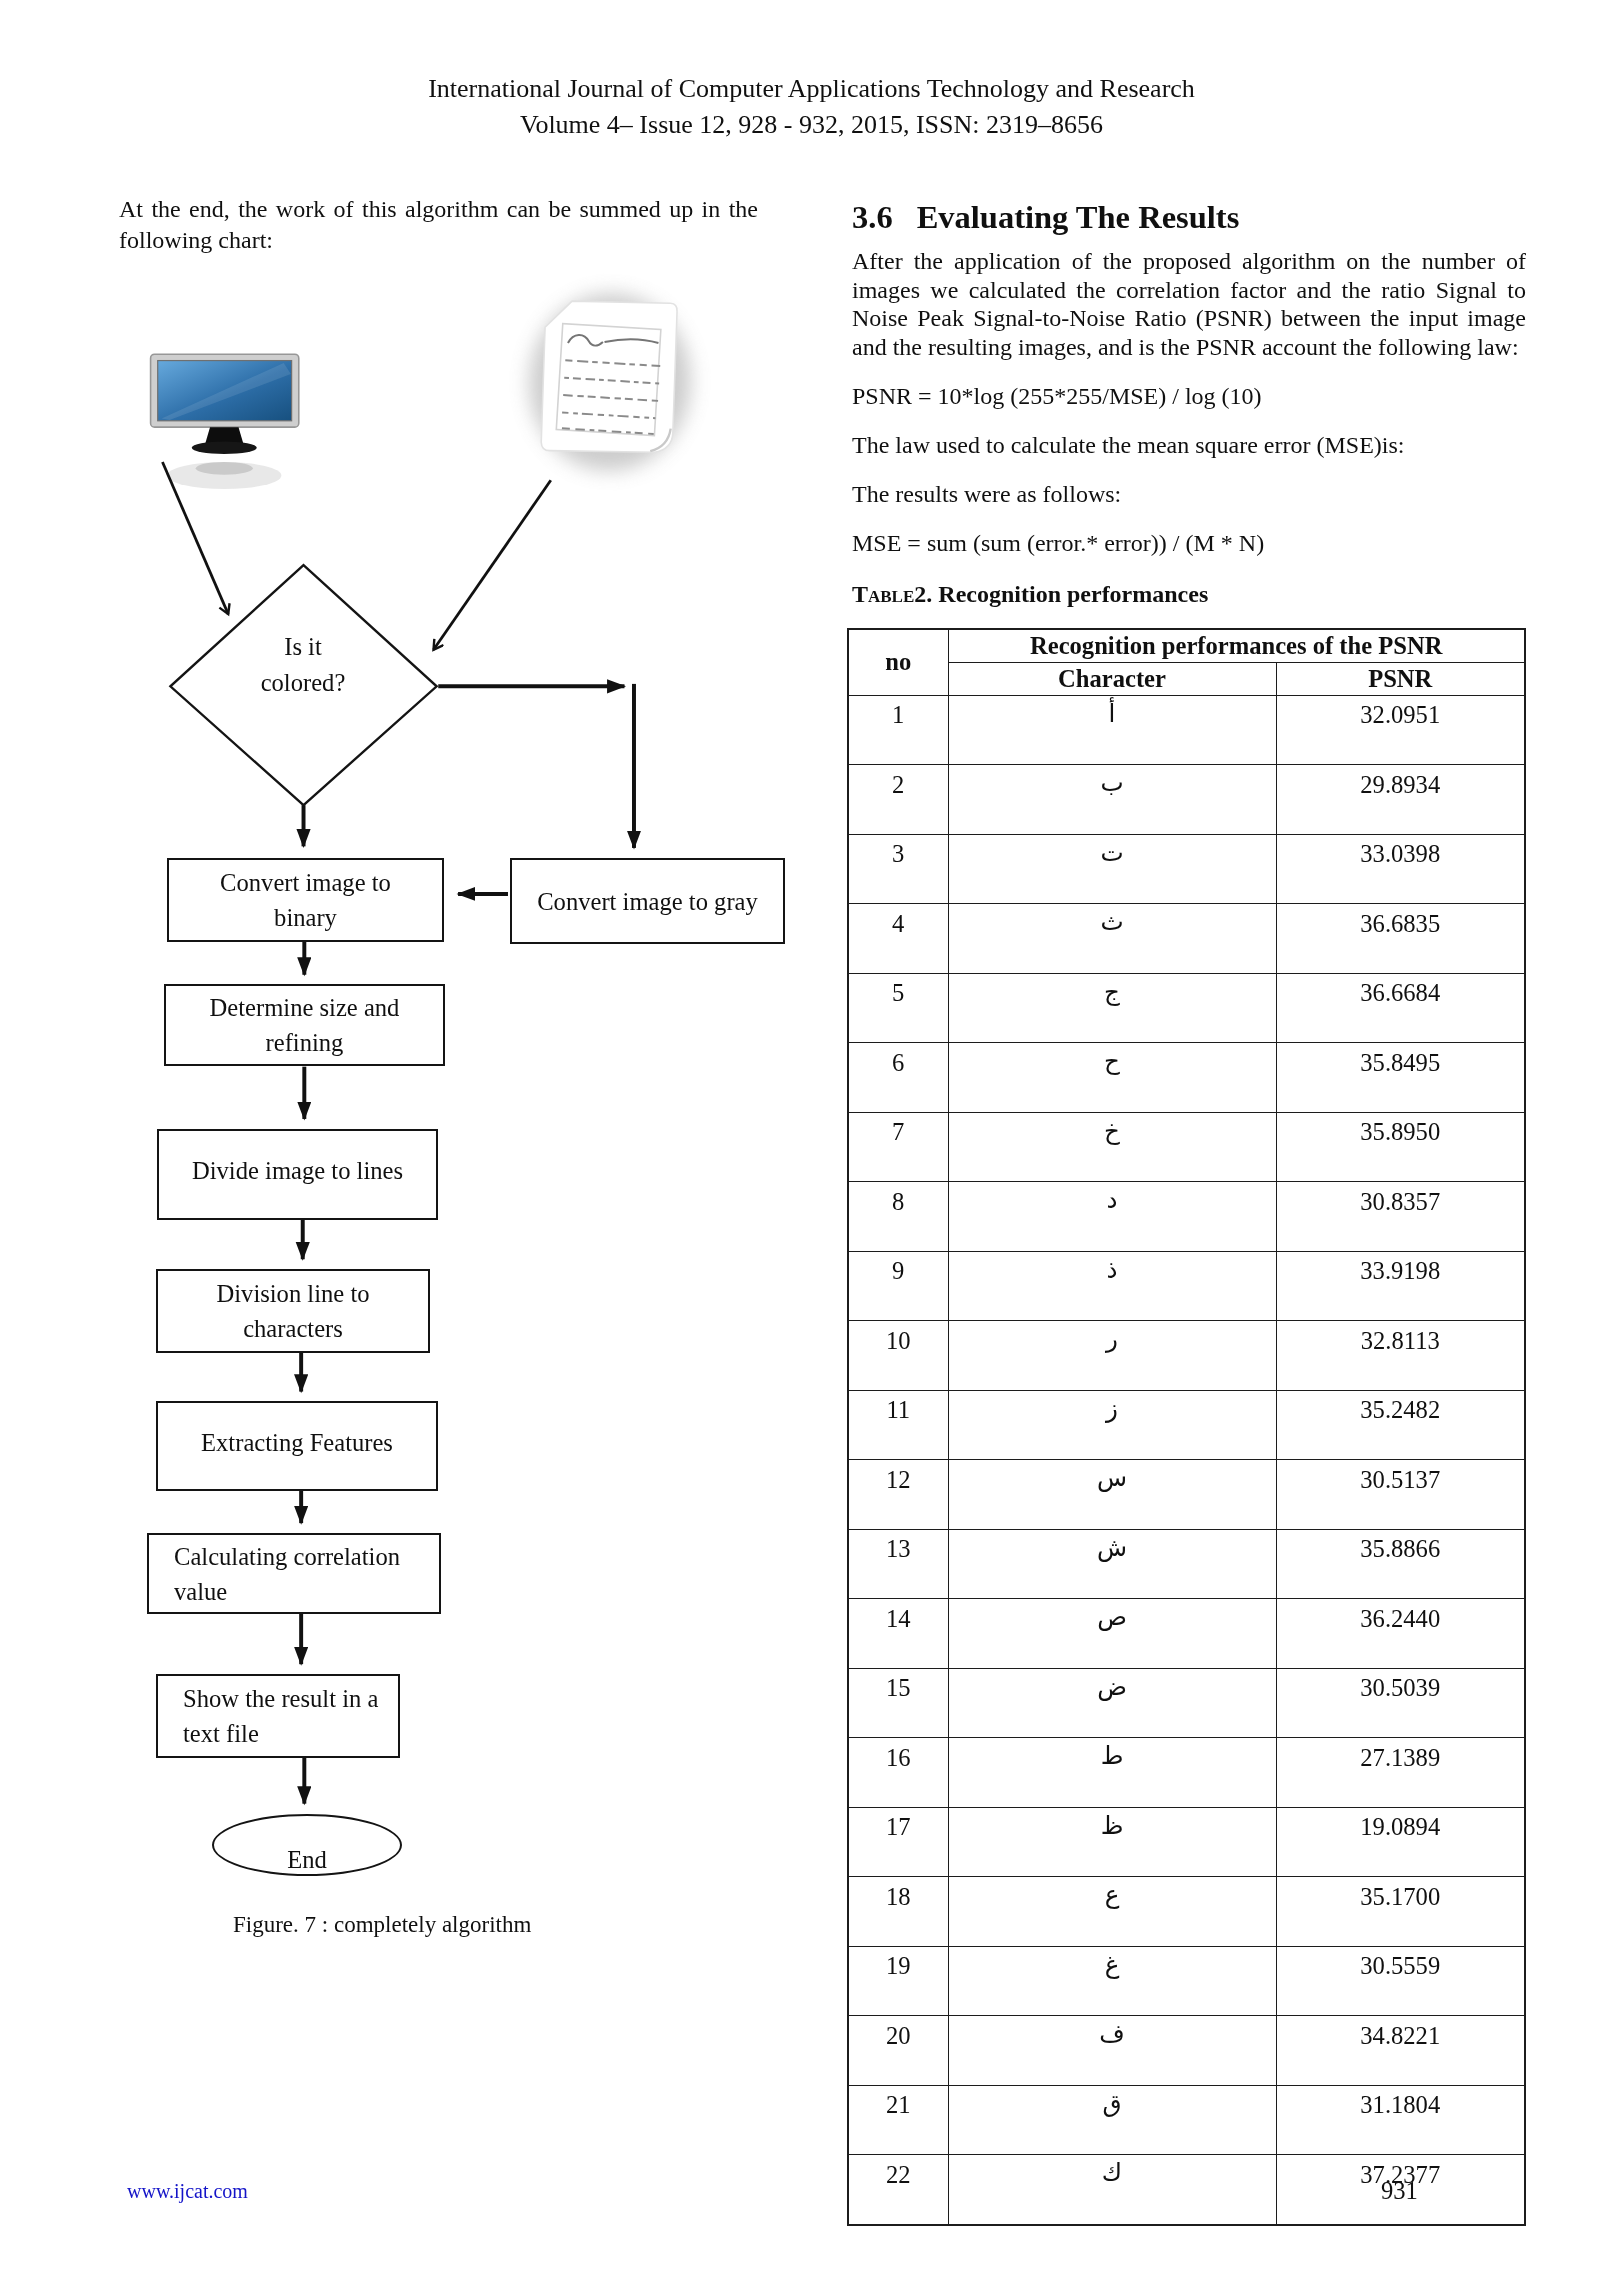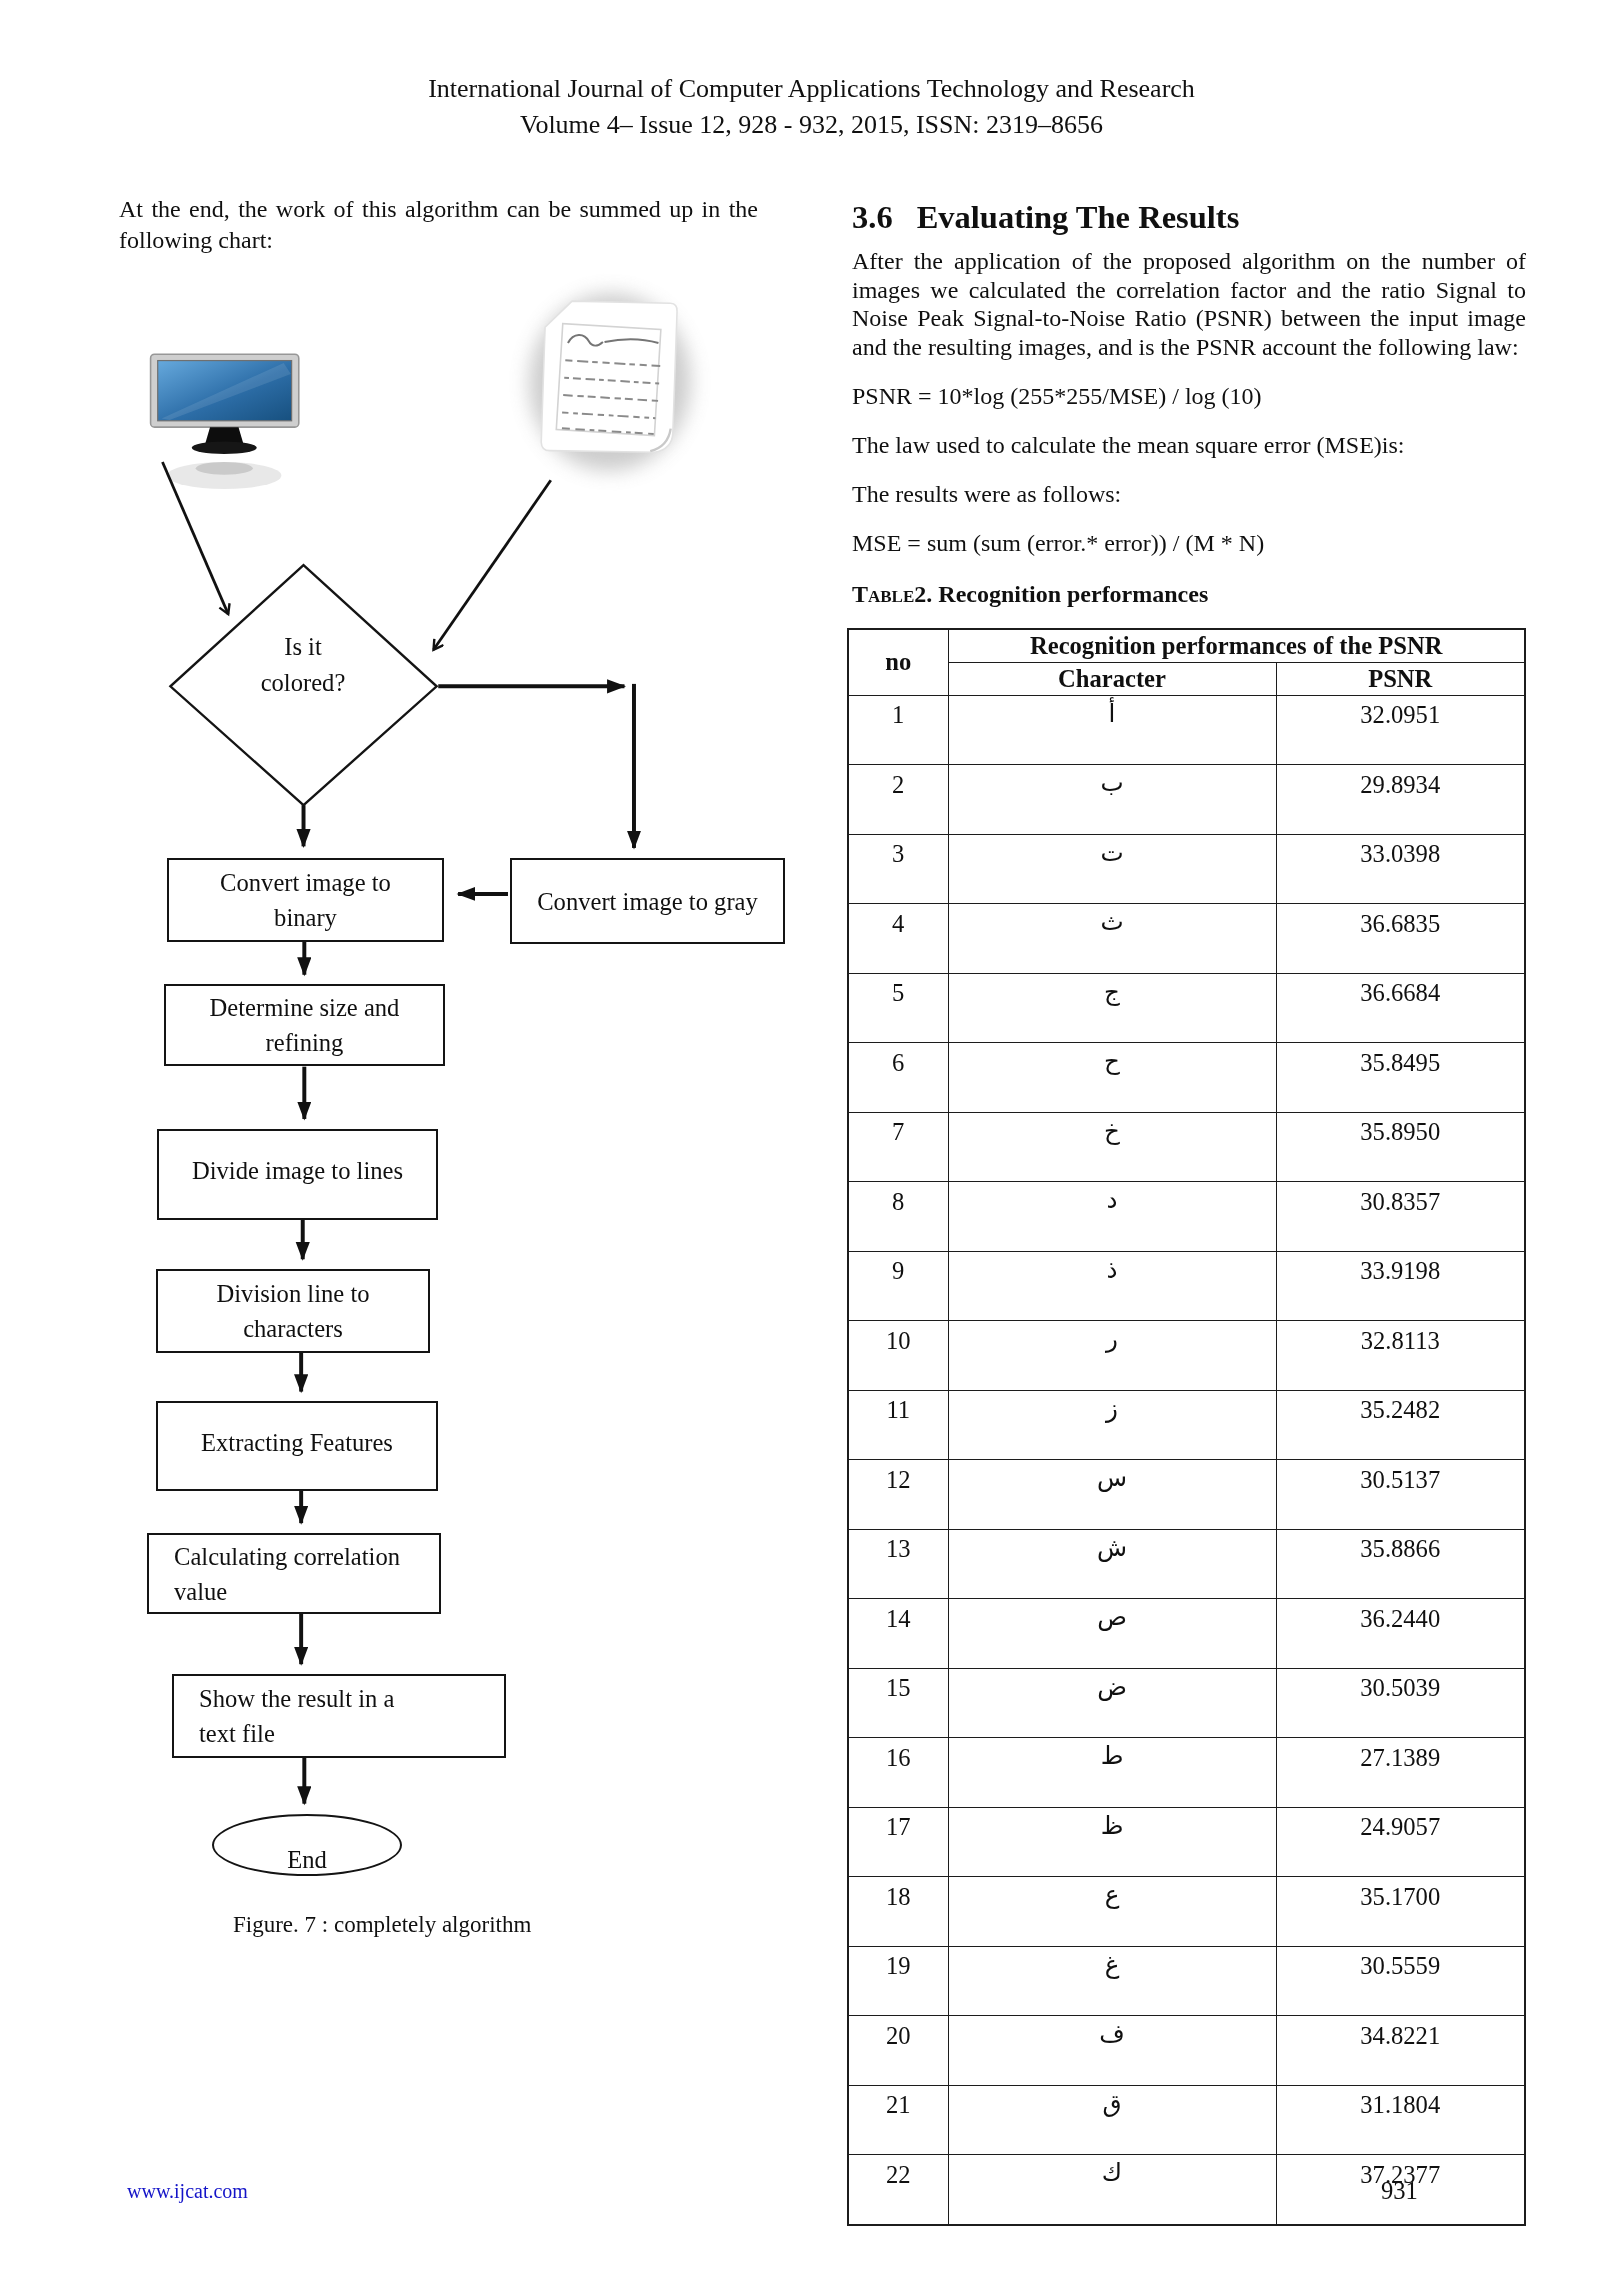--- a/index.html
+++ b/index.html
@@ -165,21 +165,21 @@
 
   <div class="fbox high" style="left:156px;top:1401px;width:282px;height:90px">
     <span class="fl">Extracting Features</span>
   </div>
 
   <div class="fbox align-left" style="left:147px;top:1533px;width:294px;height:81px">
     <span class="fl">Calculating correlation</span>
     <span class="fl">value</span>
   </div>
 
-  <div class="fbox align-left" style="left:172px;top:1674px;width:334px;height:84px">
+  <div class="fbox align-left" style="left:156px;top:1674px;width:244px;height:84px">
     <span class="fl">Show the result in a</span>
     <span class="fl">text file</span>
   </div>
 
   <div class="end-ellipse">
     <span>End</span>
   </div>
 
   <div class="fig-caption">Figure. 7  : completely algorithm</div>
 
@@ -291,21 +291,21 @@
           <td class="psnr-cell">30.5039</td>
         </tr>
       <tr>
           <td class="no-cell">16</td>
           <td class="char-cell">ط</td>
           <td class="psnr-cell">27.1389</td>
         </tr>
       <tr>
           <td class="no-cell">17</td>
           <td class="char-cell">ظ</td>
-          <td class="psnr-cell">24.9057</td>
+          <td class="psnr-cell">19.0894</td>
         </tr>
       <tr>
           <td class="no-cell">18</td>
           <td class="char-cell">ع</td>
           <td class="psnr-cell">35.1700</td>
         </tr>
       <tr>
           <td class="no-cell">19</td>
           <td class="char-cell">غ</td>
           <td class="psnr-cell">30.5559</td>

